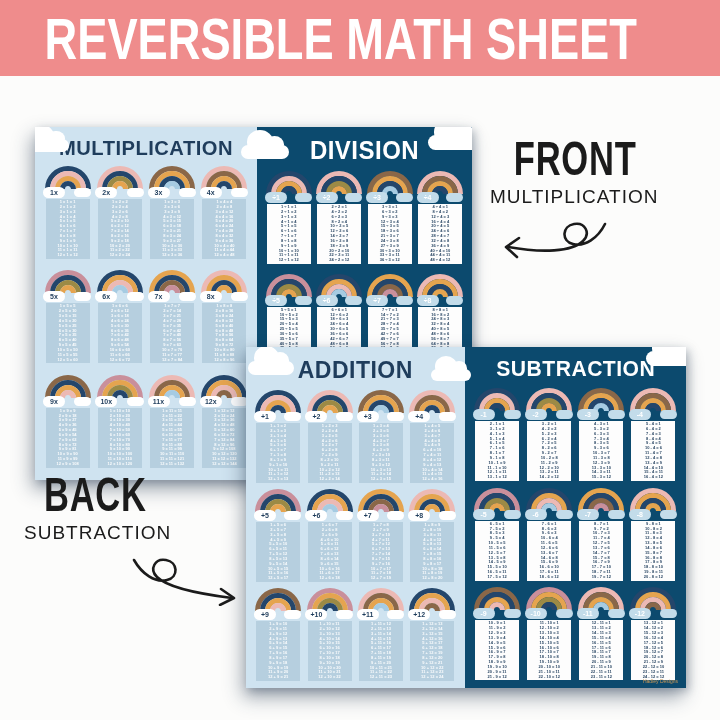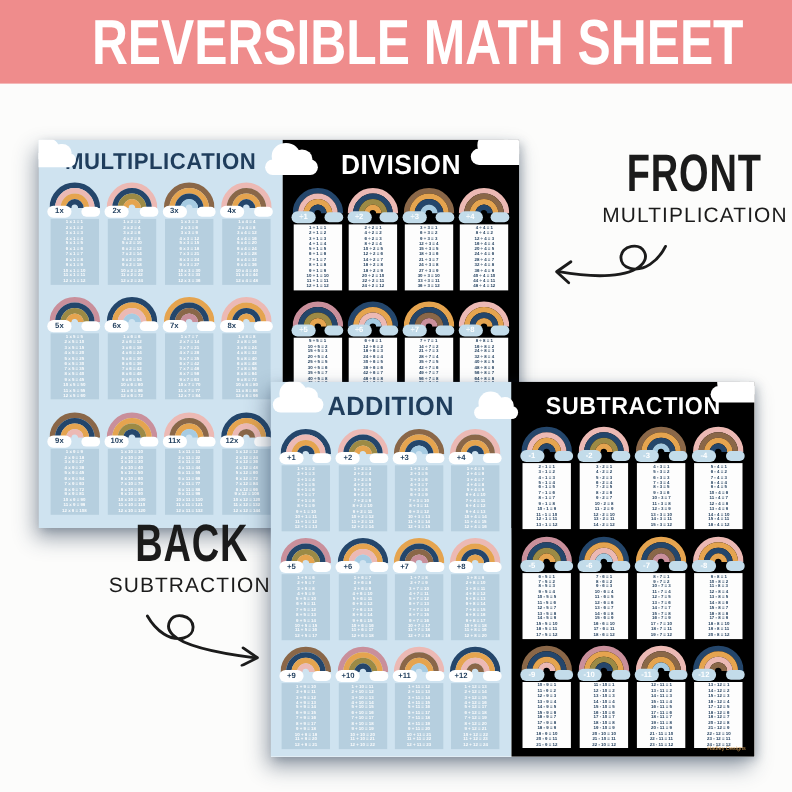--- a/index.html
+++ b/index.html
@@ -5,39 +5,39 @@
   html,body { margin:0; padding:0; }
   body { font-family: "Liberation Sans", sans-serif; background:#e8e8e8; }
   #stage {
     position:relative; width:720px; height:720px; margin:0 auto;
     background:#fcfcfb; overflow:hidden;
   }
 
   
   .banner {
     position:absolute; left:0; top:0; width:720px; height:76px;
-    background:#ef8c8c; display:flex; align-items:center; justify-content:flex-start;
+    background:#ef8c8c; display:flex; align-items:center; justify-content:flex-end;
   }
   .banner-text {
     color:#ffffff; font-weight:bold; font-size:58px; letter-spacing:0px;
     display:inline-block; transform:scaleX(0.78); white-space:nowrap;
     font-family:"Liberation Sans", sans-serif;
   }
 
   
   .sheet {
     position:absolute; display:flex; overflow:hidden;
     box-shadow:-3px 9px 18px rgba(35,55,80,.45), 3px 3px 8px rgba(35,55,80,.25);
   }
   #sheet-front { left:35px; top:127px; width:437px; height:353px; z-index:1; }
   #sheet-back  { left:246px; top:347px; width:440px; height:341px; z-index:2; }
 
   .poster { position:relative; display:flex; flex-direction:column; padding:7px 10px 6px 10px; box-sizing:border-box; }
   .poster.light { background:#cfe3f0; }
-  .poster.dark  { background:#000000; }
+  .poster.dark  { background:#0c4a6e; }
 
   .poster-title {
     text-align:center; font-weight:bold; letter-spacing:.5px;
     margin:2px 0 4px 0; white-space:nowrap; position:relative; z-index:2;
     transform:scaleX(.96);
   }
   .poster.light .poster-title { color:#1f3d5c; }
   .poster.dark  .poster-title { color:#ffffff; }
   .poster[data-poster="multiplication"] .poster-title { font-size:21px; }
   .poster[data-poster="division"] .poster-title { font-size:25px; }
@@ -71,21 +71,21 @@
 
   
   .cloud { position:absolute; background:#ffffff; border-radius:20px; z-index:3; }
   .cloud::before, .cloud::after { content:""; position:absolute; background:#ffffff; border-radius:50%; }
   .cloud::before { width:55%; height:170%; left:12%; bottom:35%; }
   .cloud::after  { width:40%; height:120%; right:10%; bottom:45%; }
 
   .watermark { position:absolute; right:8px; bottom:4px; font-size:5px; color:#cf9a56; z-index:4; }
 
   
-  .annotation { position:absolute; text-align:right; color:#1b1b1b; z-index:3; }
+  .annotation { position:absolute; text-align:left; color:#1b1b1b; z-index:3; }
   #front-block { left:490px; top:134px; width:226px; }
   #back-block  { left:24px;  top:470px; width:222px; }
   .annotation .big {
     font-weight:bold; font-size:48px; line-height:50px; display:inline-block;
     transform:scaleX(.72); white-space:nowrap; letter-spacing:1px;
   }
   .annotation .sub { font-size:19px; line-height:26px; letter-spacing:1px; }
   .arrow-svg { display:block; }
   #front-arrow { margin:6px auto 0 2px; }
   #back-arrow  { margin:4px 0 0 auto; }

